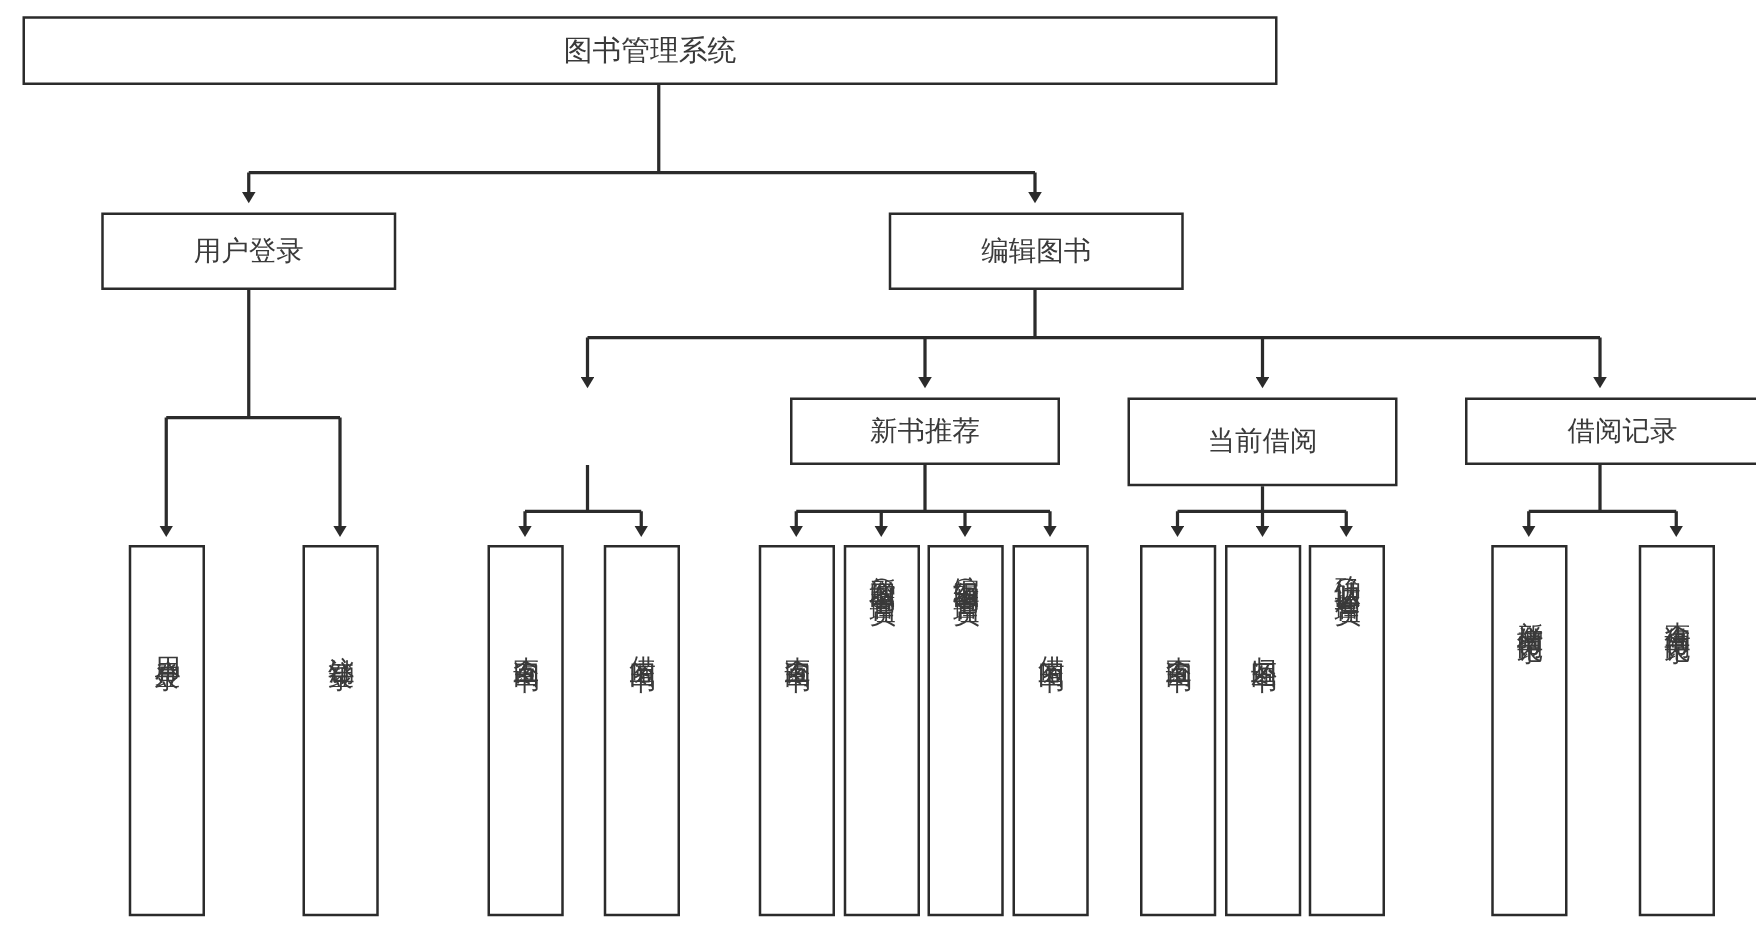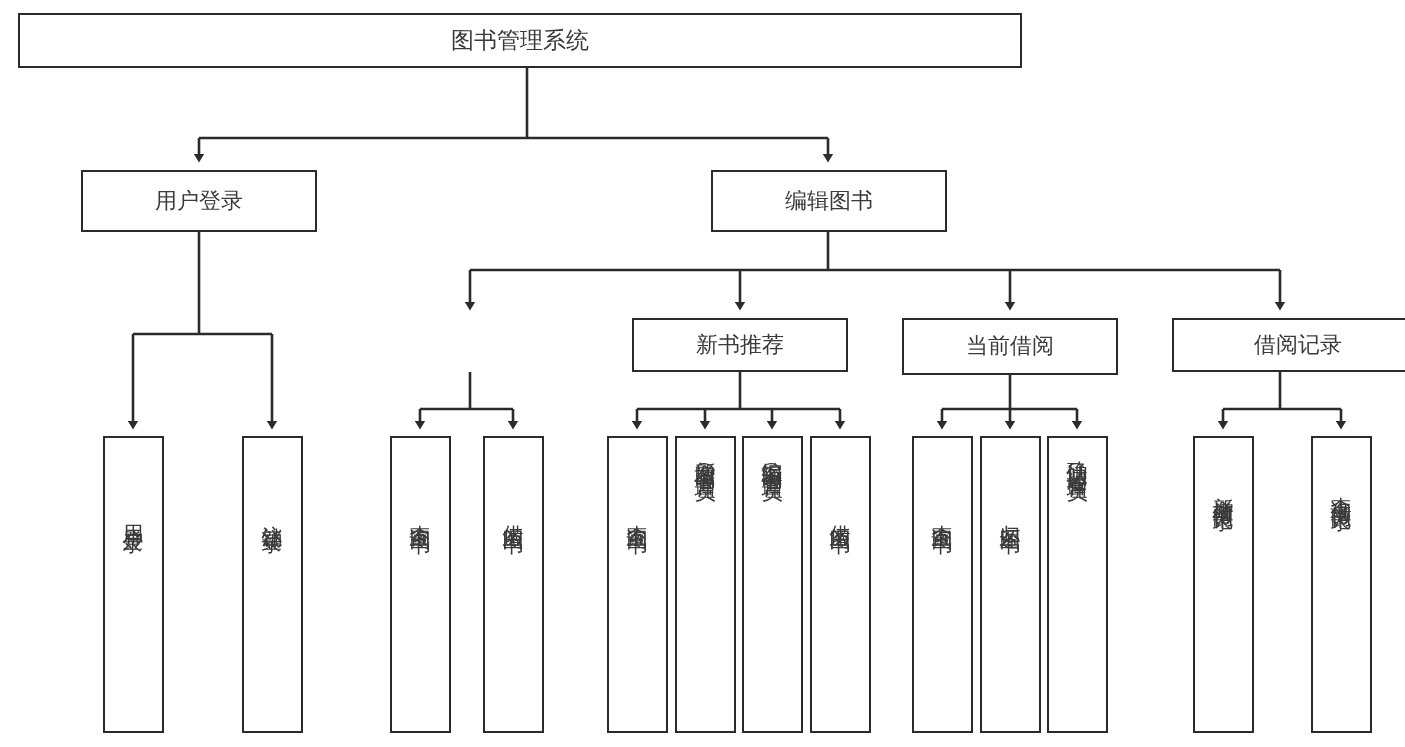--- a/index.html
+++ b/index.html
@@ -132,21 +132,21 @@
   <div class="node h" style="left:81px; top:170px; width:236px; height:62px;">
     <span>用户登录</span>
   </div>
   <div class="node h" style="left:711px; top:170px; width:236px; height:62px;">
     <span>编辑图书</span>
   </div>
 
   <div class="node h" style="left:632px; top:318px; width:216px; height:54px;">
     <span>新书推荐</span>
   </div>
-  <div class="node h" style="left:902px; top:318px; width:216px; height:57px;">
+  <div class="node h" style="left:902px; top:318px; width:216px; height:71px;">
     <span>当前借阅</span>
   </div>
   <div class="node h" style="left:1172px; top:318px; width:252px; height:54px;">
     <span>借阅记录</span>
   </div>
 
   <div class="node v" style="left:103px; top:436px; width:61px; height:297px; padding-top:70px;">
     <span class="vtext">用户登录</span>
   </div>
   <div class="node v" style="left:242px; top:436px; width:61px; height:297px; padding-top:70px;">

